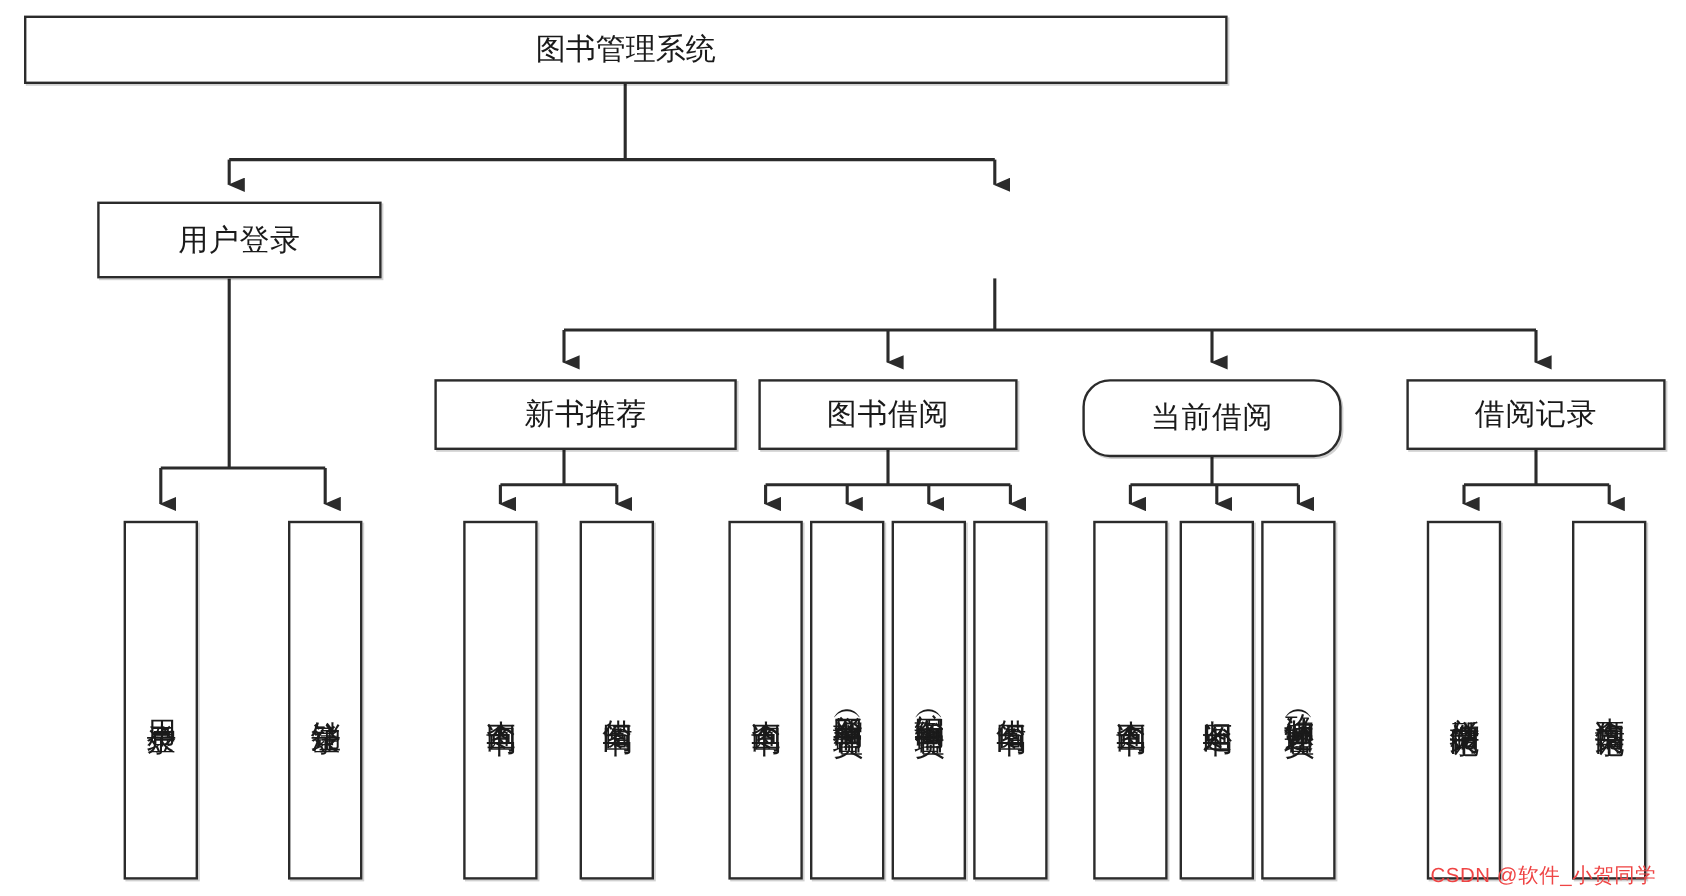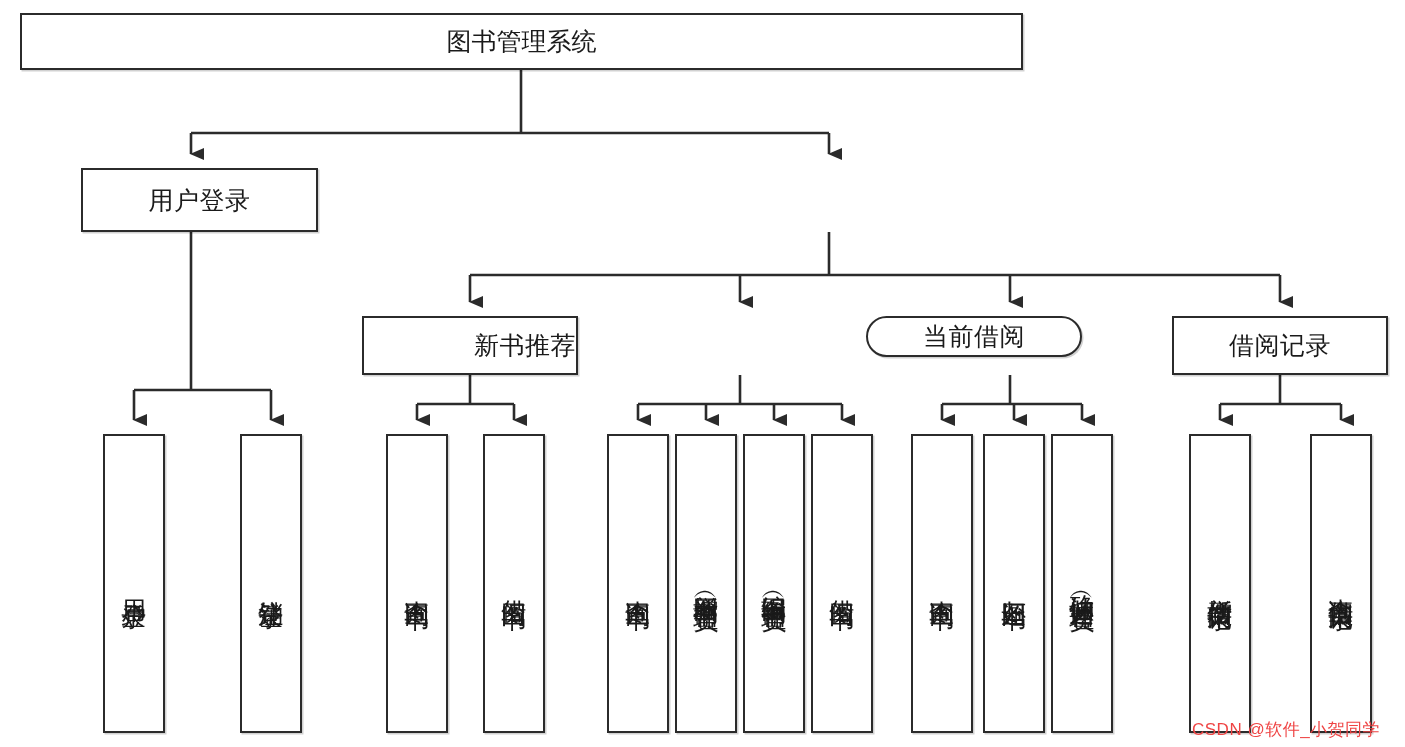--- a/index.html
+++ b/index.html
@@ -117,24 +117,27 @@
   </svg>
 
   <div class="node root" style="left: 20px; top: 13px; width: 1003px; height: 57px;">
     <span class="label">图书管理系统</span>
   </div>
 
   <div class="node horiz" style="left: 81px; top: 168px; width: 237px; height: 64px;">
     <span class="label">用户登录</span>
   </div>
 
-  <div class="node horiz" style="left: 362px; top: 316px; width: 216px; height: 59px; justify-content: flex-end;">
+  <div class="node horiz" style="left: 362px; top: 316px; width: 252px; height: 59px;">
     <span class="label">新书推荐</span>
   </div>
-  <div class="node horiz" style="left: 866px; top: 316px; width: 216px; height: 41px; border-radius: 23px;">
+  <div class="node horiz" style="left: 632px; top: 316px; width: 216px; height: 59px;">
+    <span class="label">图书借阅</span>
+  </div>
+  <div class="node horiz" style="left: 902px; top: 316px; width: 216px; height: 65px; border-radius: 23px;">
     <span class="label">当前借阅</span>
   </div>
   <div class="node horiz" style="left: 1172px; top: 316px; width: 216px; height: 59px;">
     <span class="label">借阅记录</span>
   </div>
 
   <div class="node leaf" style="left: 103px; top: 434px; width: 62px; height: 299px;">
     <span class="label">用户登录</span>
   </div>
   <div class="node leaf" style="left: 240px; top: 434px; width: 62px; height: 299px;">

